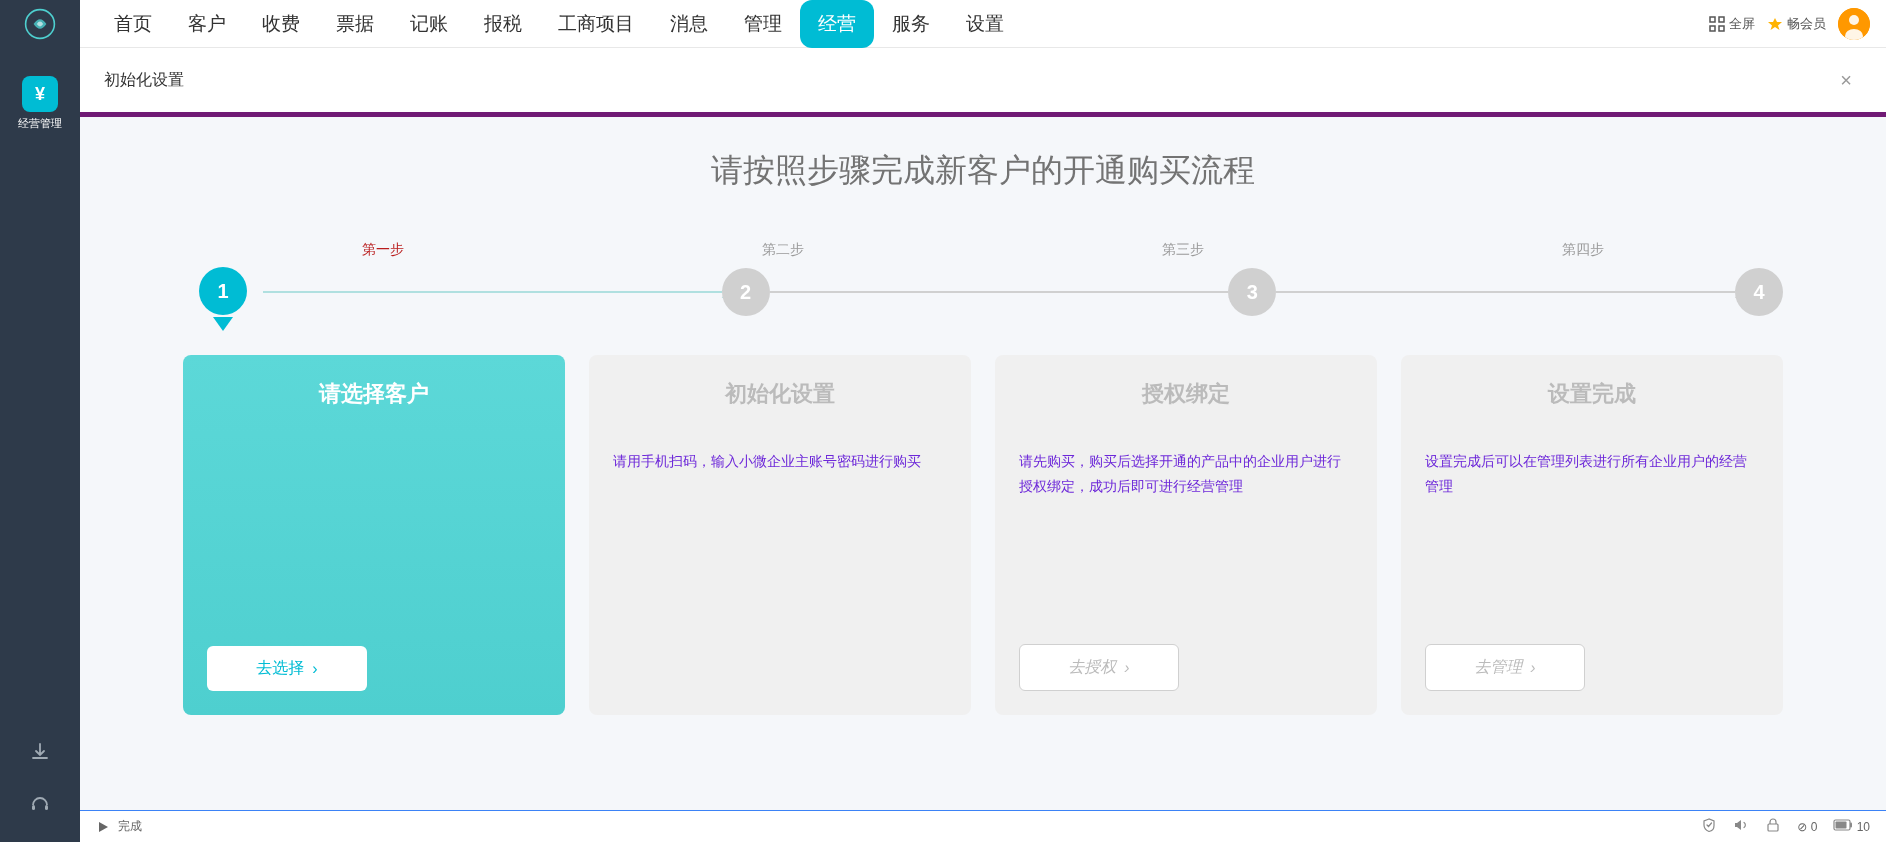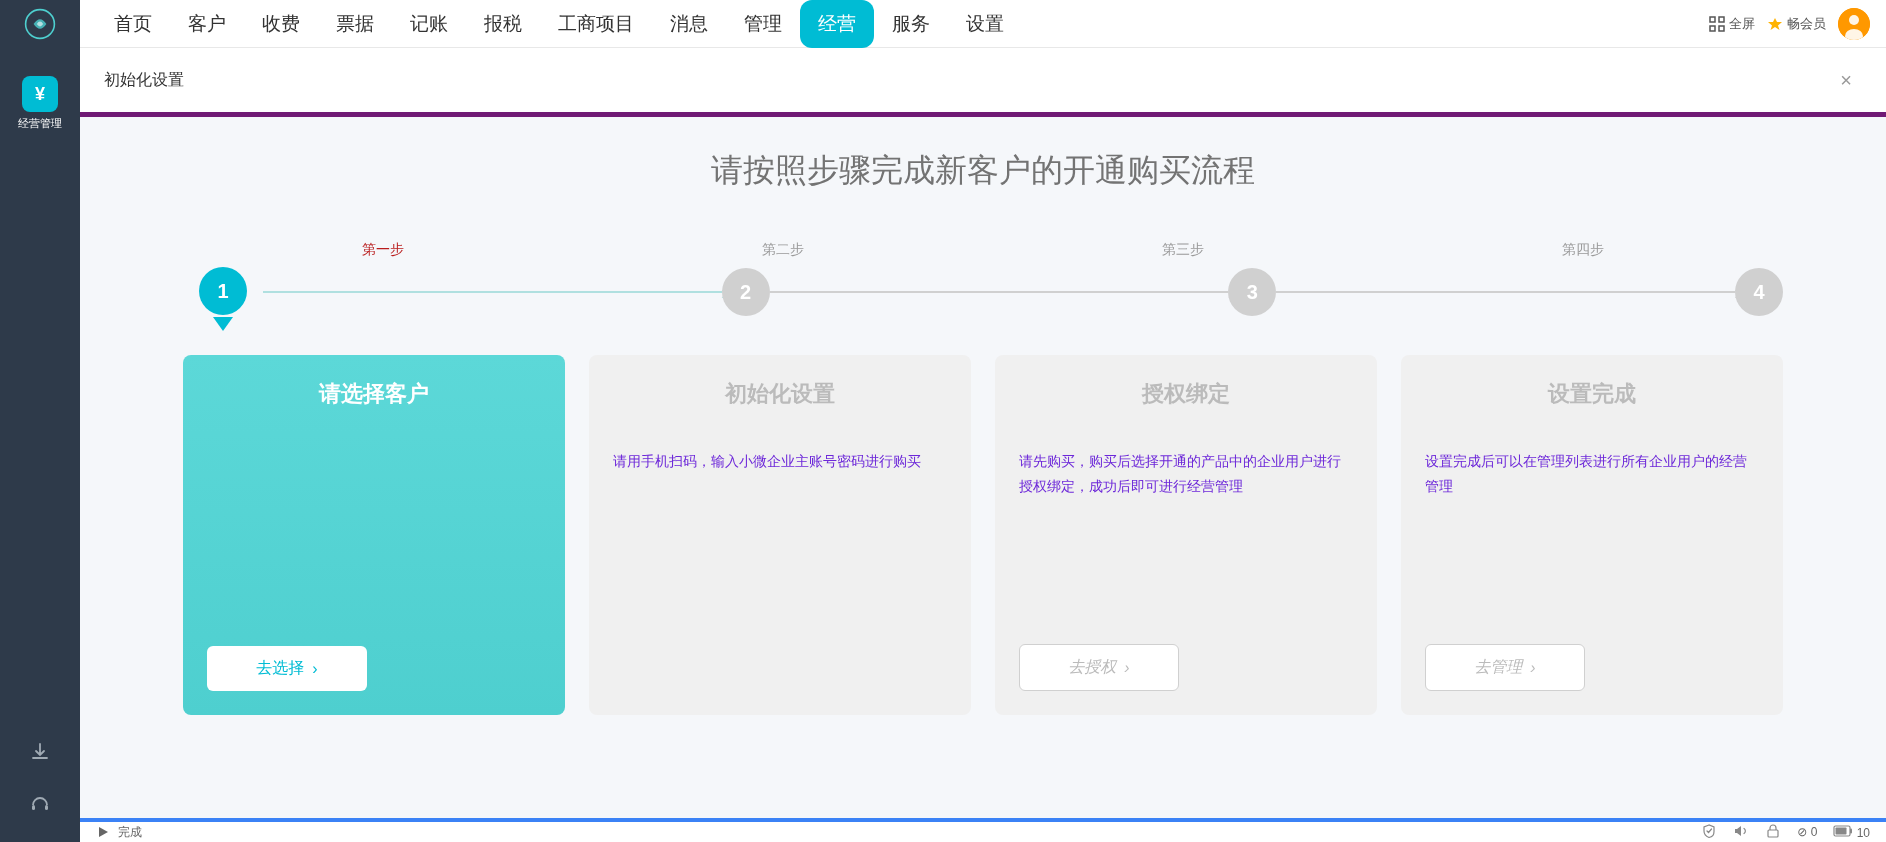--- a/index.html
+++ b/index.html
@@ -181,21 +181,21 @@
       display: inline-flex; align-items: center; justify-content: center;
       padding: 12px 32px; border-radius: 6px;
       font-size: 16px; cursor: pointer; border: 1px solid #d0d0d0; gap: 8px;
       background: #fff; color: #bbb; font-weight: 500;
       min-width: 160px;
       font-style: italic;
     }
 
     
     .status-bar {
-      height: 24px; background: #fff; border-top: 4px solid #3b82f6;
+      height: 32px; background: #fff; border-top: 1px solid #3b82f6;
       display: flex; align-items: center; padding: 0 16px;
       font-size: 12px; color: #666; gap: 16px;
     }
     .status-bar-left { display: flex; align-items: center; gap: 8px; }
     .status-bar-right { margin-left: auto; display: flex; align-items: center; gap: 16px; }
   </style>
 </head>
 <body>
 
 <div class="top-nav">

